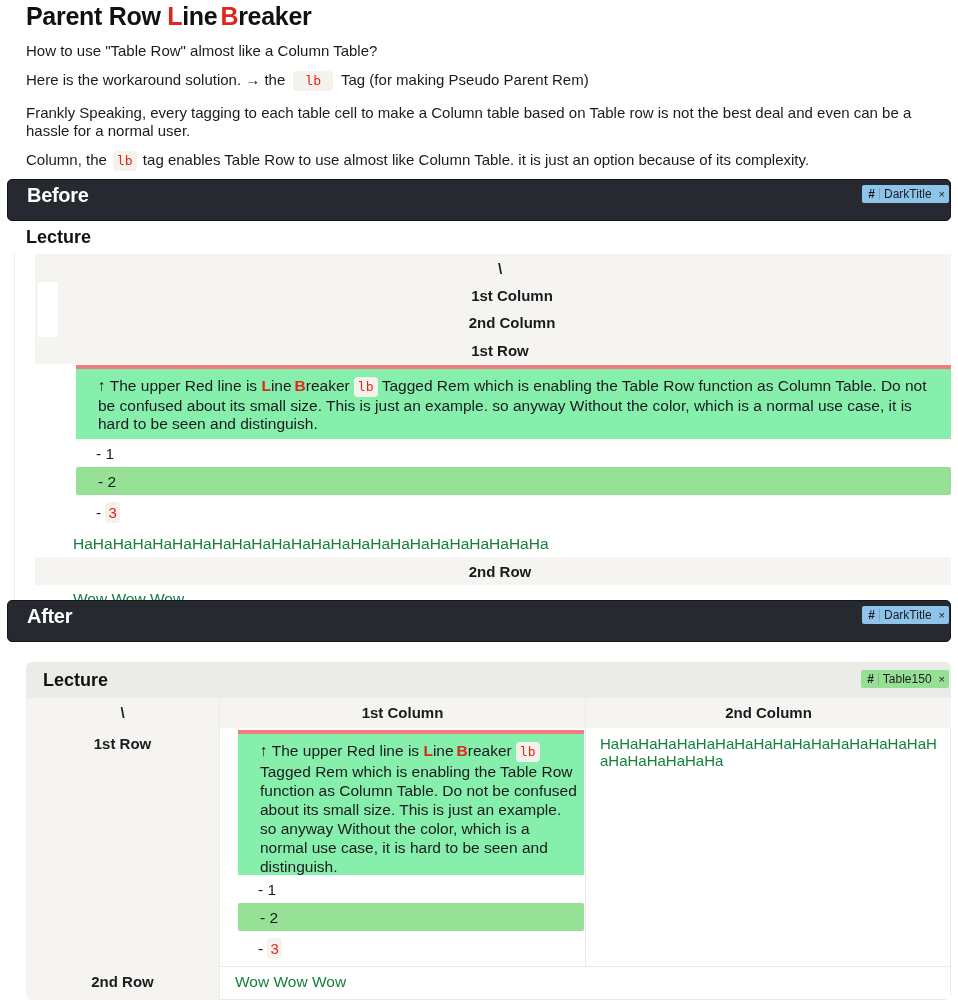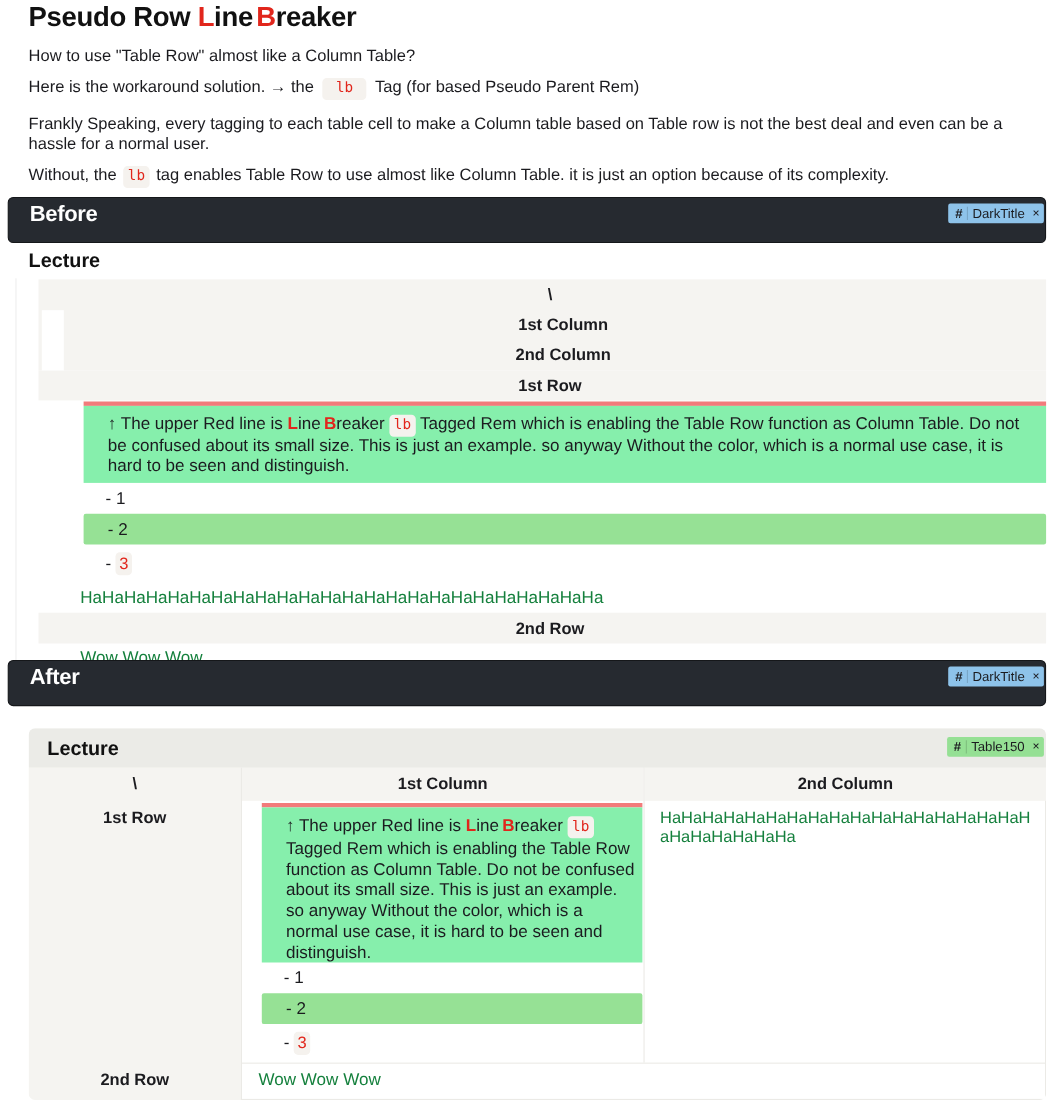--- a/index.html
+++ b/index.html
@@ -38,30 +38,30 @@
   .col0 { position: absolute; left: 0; top: 36px; width: 193px; height: 302px; background: #f5f4f1; }
   .hdr { position: absolute; top: 36px; height: 30px; background: #f5f4f1; font-weight: bold; text-align: center; line-height: 30px; font-size: 15px; }
   .vdiv { position: absolute; width: 1px; background: #ebeae6; }
   .hdiv { position: absolute; height: 1px; background: #ebeae6; }
   .rowlbl { position: absolute; left: 0; width: 193px; text-align: center; font-weight: bold; font-size: 15px; }
 </style>
 </head>
 <body>
 
 <div class="page-title">
-  <span>Pseudo Row </span><span class="red">L</span><span>ine</span><span class="red" style="margin-left:3px">B</span><span>reaker</span>
+  <span>Parent Row </span><span class="red">L</span><span>ine</span><span class="red" style="margin-left:3px">B</span><span>reaker</span>
 </div>
 
 <div class="para" style="top:42px">How to use "Table Row" almost like a Column Table?</div>
 <div class="para" style="top:71px">
-  <span>Here is the workaround solution. → the </span><span class="code" style="padding:0 12px; margin: 0 4px;">lb</span><span> Tag (for based Pseudo Parent Rem)</span>
+  <span>Here is the workaround solution. → the </span><span class="code" style="padding:0 12px; margin: 0 4px;">lb</span><span> Tag (for making Pseudo Parent Rem)</span>
 </div>
 <div class="para" style="top:104px">Frankly Speaking, every tagging to each table cell to make a Column table based on Table row is not the best deal and even can be a hassle for a normal user.</div>
 <div class="para" style="top:151px">
-  <span>Without, the </span><span class="code" style="padding:0 4px; margin: 0 2px;">lb</span><span> tag enables Table Row to use almost like Column Table. it is just an option because of its complexity.</span>
+  <span>Column, the </span><span class="code" style="padding:0 4px; margin: 0 2px;">lb</span><span> tag enables Table Row to use almost like Column Table. it is just an option because of its complexity.</span>
 </div>
 
 <div class="dark-title" style="top:179px">
   <div class="label">Before</div>
   <div class="tag blue" style="right:1px; top:5px;">
     <span class="hash">#</span>
     <span>DarkTitle</span>
     <span class="close">×</span>
   </div>
 </div>

